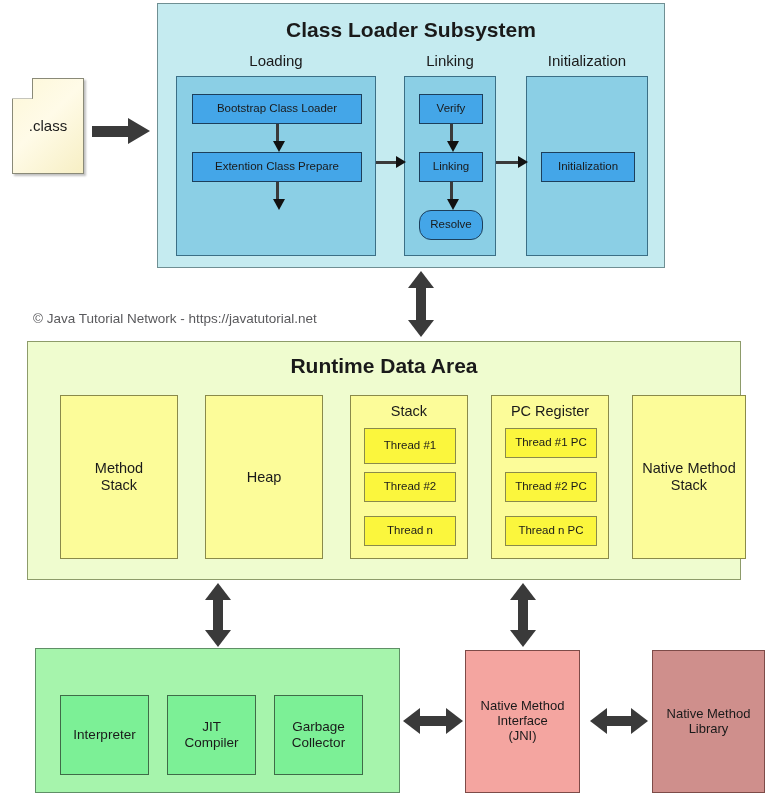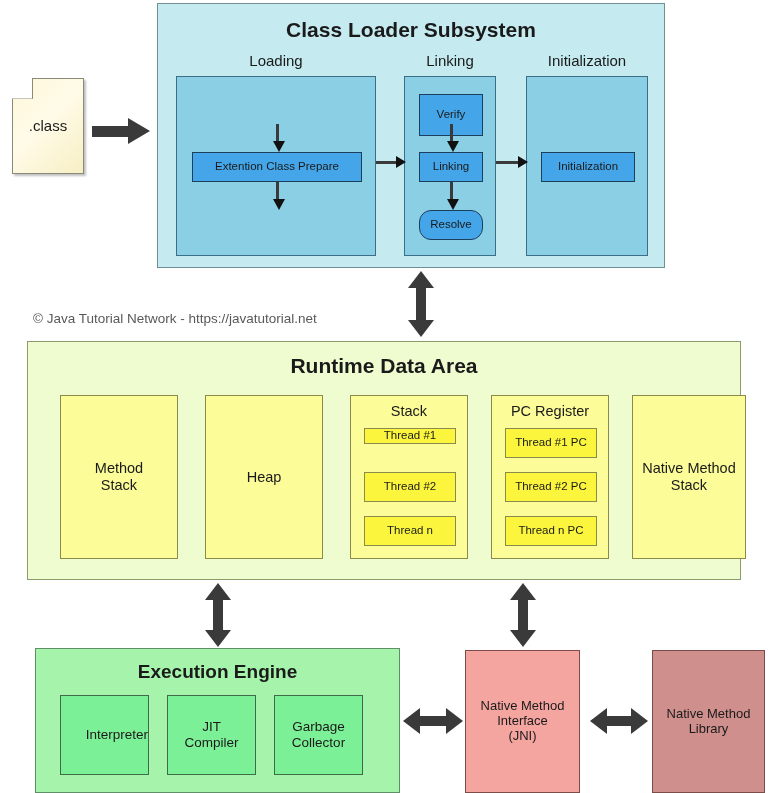--- a/index.html
+++ b/index.html
@@ -87,35 +87,36 @@
 <div class="abs" style="left:92px;top:118px;width:60px;height:26px;">
   <div class="arrow-shaft" style="left:0;top:8px;width:38px;height:11px;"></div>
   <div class="arrow-head" style="left:36px;top:0;border-top:13px solid transparent;border-bottom:13px solid transparent;border-left:22px solid #3a3a3a;"></div>
 </div>
 
 <div class="abs" id="class-loader-subsystem">
   <div class="abs ctr" id="cls-title">Class Loader Subsystem</div>
 
   <div class="abs ctr phase-label" style="left:18px;top:47px;width:200px;height:20px;">Loading</div>
   <div class="abs phase-panel" style="left:18px;top:72px;width:200px;height:180px;">
+    <div class="abs ctr blue-box" style="left:15px;top:17px;width:170px;height:30px;">Bootstrap Class Loader</div>
     <div class="abs ctr blue-box" style="left:15px;top:75px;width:170px;height:30px;">Extention Class Prepare</div>
 
     <div class="abs" style="left:98px;top:47px;width:5px;height:28px;">
       <div class="arrow-shaft" style="left:1px;top:0;width:2.5px;height:19px;"></div>
       <div class="arrow-head" style="left:-2px;top:17px;border-left:6px solid transparent;border-right:6px solid transparent;border-top:11px solid #111;"></div>
     </div>
     <div class="abs" style="left:98px;top:105px;width:5px;height:28px;">
       <div class="arrow-shaft" style="left:1px;top:0;width:2.5px;height:19px;"></div>
       <div class="arrow-head" style="left:-2px;top:17px;border-left:6px solid transparent;border-right:6px solid transparent;border-top:11px solid #111;"></div>
     </div>
   </div>
 
   <div class="abs ctr phase-label" style="left:246px;top:47px;width:92px;height:20px;">Linking</div>
   <div class="abs phase-panel" style="left:246px;top:72px;width:92px;height:180px;">
-    <div class="abs ctr blue-box" style="left:14px;top:17px;width:64px;height:42px;">Verify</div>
+    <div class="abs ctr blue-box" style="left:14px;top:17px;width:64px;height:30px;">Verify</div>
     <div class="abs ctr blue-box" style="left:14px;top:75px;width:64px;height:30px;">Linking</div>
     <div class="abs ctr blue-box" style="left:14px;top:133px;width:64px;height:30px;border-radius:12px;">Resolve</div>
     <div class="abs" style="left:44px;top:47px;width:5px;height:28px;">
       <div class="arrow-shaft" style="left:1px;top:0;width:2.5px;height:19px;"></div>
       <div class="arrow-head" style="left:-2px;top:17px;border-left:6px solid transparent;border-right:6px solid transparent;border-top:11px solid #111;"></div>
     </div>
     <div class="abs" style="left:44px;top:105px;width:5px;height:28px;">
       <div class="arrow-shaft" style="left:1px;top:0;width:2.5px;height:19px;"></div>
       <div class="arrow-head" style="left:-2px;top:17px;border-left:6px solid transparent;border-right:6px solid transparent;border-top:11px solid #111;"></div>
     </div>
@@ -155,21 +156,21 @@
   </div>
 
   <div class="abs yellow-box" style="left:177px;top:53px;width:118px;height:164px;">
     <div class="abs ctr" style="left:0;right:0;top:0;bottom:0;">
       <span class="big-yellow-lbl">Heap</span>
     </div>
   </div>
 
   <div class="abs yellow-box" style="left:322px;top:53px;width:118px;height:164px;">
     <div class="hdr ctr">Stack</div>
-    <div class="abs ctr thread-box" style="left:13px;top:32px;width:92px;height:16px;">Thread #1</div>
+    <div class="abs ctr thread-box" style="left:13px;top:32px;width:92px;height:36px;">Thread #1</div>
     <div class="abs ctr thread-box" style="left:13px;top:76px;width:92px;height:30px;">Thread #2</div>
     <div class="abs ctr thread-box" style="left:13px;top:120px;width:92px;height:30px;">Thread n</div>
   </div>
 
   <div class="abs yellow-box" style="left:463px;top:53px;width:118px;height:164px;">
     <div class="hdr ctr">PC Register</div>
     <div class="abs ctr thread-box" style="left:13px;top:32px;width:92px;height:30px;">Thread #1 PC</div>
     <div class="abs ctr thread-box" style="left:13px;top:76px;width:92px;height:30px;text-align:right;">Thread #2 PC</div>
     <div class="abs ctr thread-box" style="left:13px;top:120px;width:92px;height:30px;">Thread n PC</div>
   </div>
@@ -188,24 +189,23 @@
   <div class="arrow-head" style="left:0;bottom:0;border-left:13px solid transparent;border-right:13px solid transparent;border-top:17px solid #3a3a3a;"></div>
 </div>
 
 <div class="abs" style="left:510px;top:583px;width:26px;height:64px;">
   <div class="arrow-head" style="left:0;top:0;border-left:13px solid transparent;border-right:13px solid transparent;border-bottom:17px solid #3a3a3a;"></div>
   <div class="arrow-shaft" style="left:8px;top:15px;width:10px;height:34px;"></div>
   <div class="arrow-head" style="left:0;bottom:0;border-left:13px solid transparent;border-right:13px solid transparent;border-top:17px solid #3a3a3a;"></div>
 </div>
 
 <div class="abs" id="execution-engine">
-  <div class="abs ctr" id="ee-title">Execution Engine</div>
 
   <div class="abs green-box" style="left:24px;top:46px;width:89px;height:80px;">
-    <div class="abs ctr" style="left:0;right:0;top:0;bottom:0;flex-direction:column;align-items:flex-end;">
+    <div class="abs ctr" style="left:0;right:0;top:0;bottom:0;flex-direction:column;">
       <span>Interpreter</span>
     </div>
   </div>
 
   <div class="abs green-box" style="left:131px;top:46px;width:89px;height:80px;">
     <div class="abs ctr" style="left:0;right:0;top:0;bottom:0;flex-direction:column;">
       <span>JIT</span>
       <span>Compiler</span>
     </div>
   </div>

